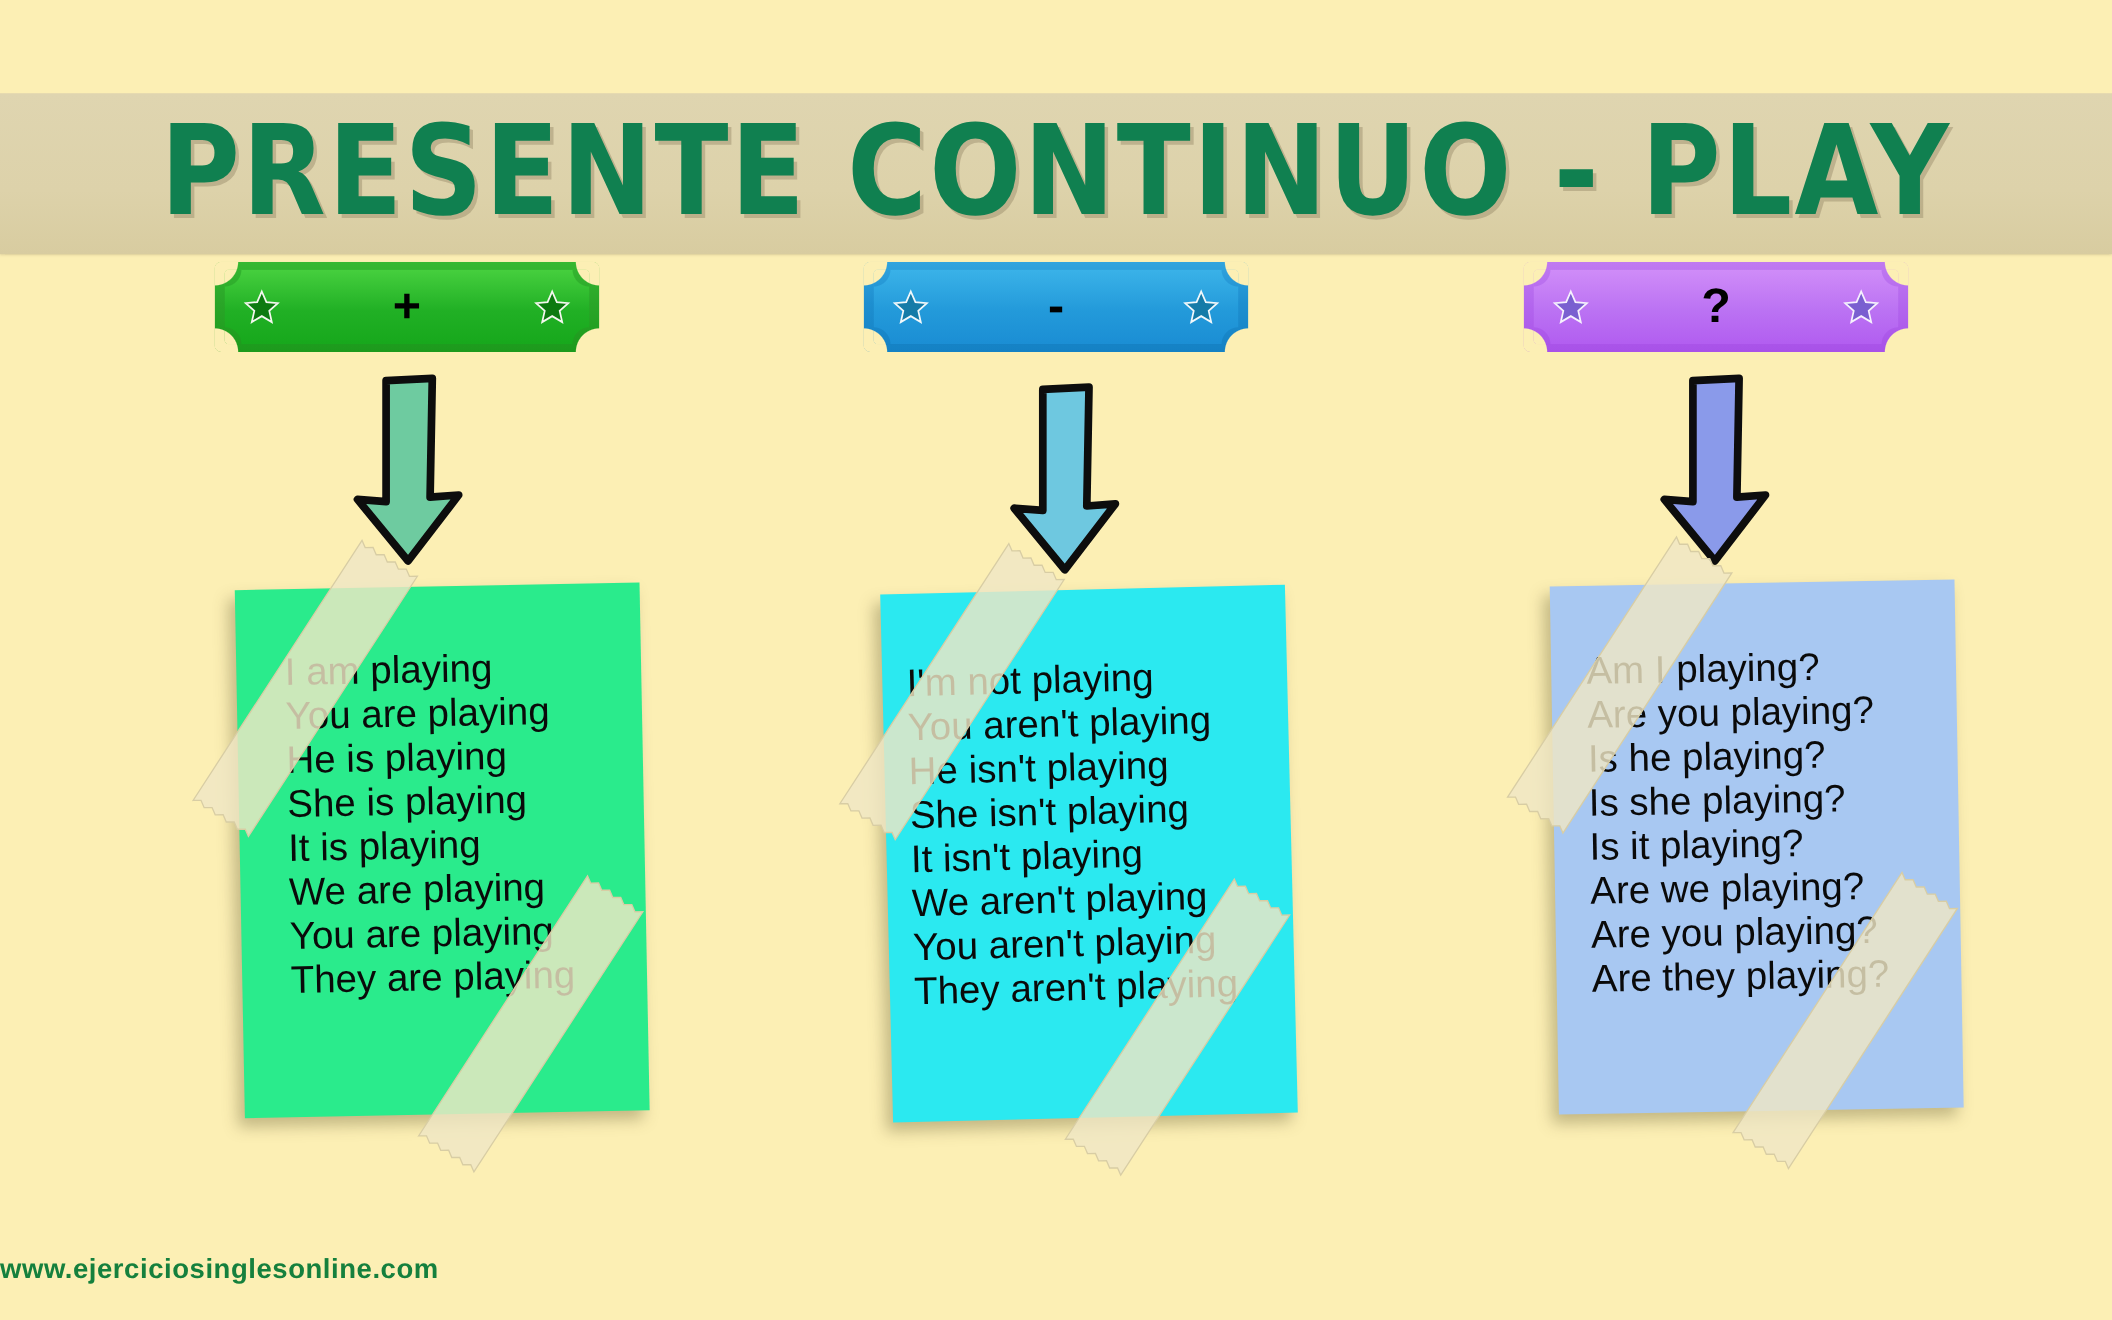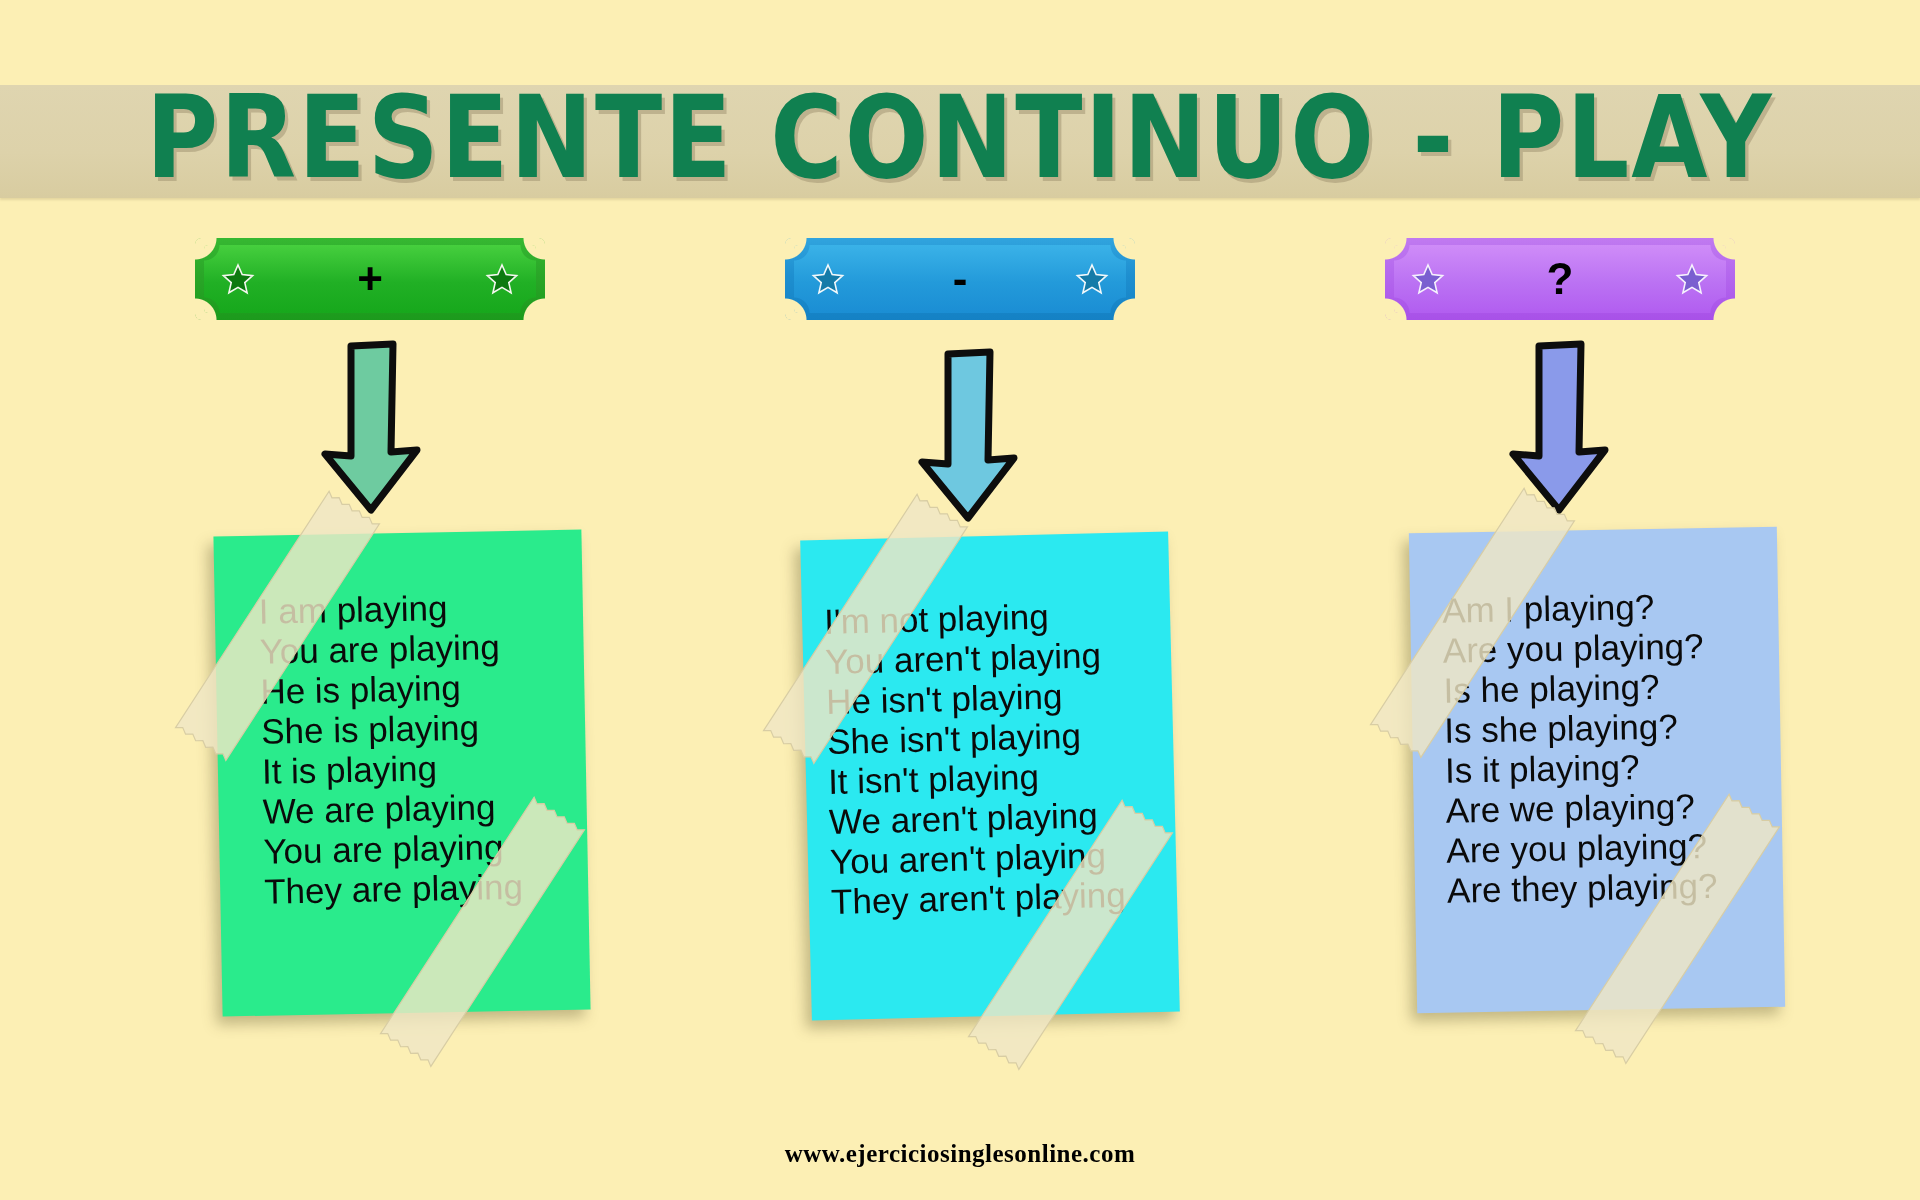--- a/index.html
+++ b/index.html
@@ -15,21 +15,21 @@
     overflow: hidden;
     position: relative;
   }
 
   
   #title-banner {
     position: absolute;
     left: 0;
     top: 85px;
     width: 1920px;
-    height: 113px;
+    height: 146px;
     background: linear-gradient(180deg, #dfd5b0 0%, #ddd2aa 60%, #d8ccA0 100%);
     background-color: #ddd2ab;
     display: flex;
     align-items: center;
     justify-content: center;
     box-shadow: 0 2px 2px rgba(160,145,100,0.25);
   }
   #title-text {
     font-family: "DejaVu Sans", sans-serif;
     font-weight: bold;
@@ -191,26 +191,25 @@
   }
   .tape-tl { left: -60px; top: -60px; }
   .tape-br { right: -75px; bottom: -80px; }
 
   
   #footer-url {
     position: absolute;
     left: 0;
     top: 1140px;
     width: 1920px;
-    text-align: center;
-    font-family: Liberation Serif, serif;
+    font-family: Liberation Sans, sans-serif;
     font-weight: bold;
     font-size: 25px;
     letter-spacing: 0.5px;
-    color: #000000;
+    color: #15803d;
   }
 </style>
 </head>
 <body>
 
 <div id="title-banner">
   <div id="title-text">PRESENTE CONTINUO - PLAY</div>
 </div>
 
 <div class="column" id="column-affirmative">

